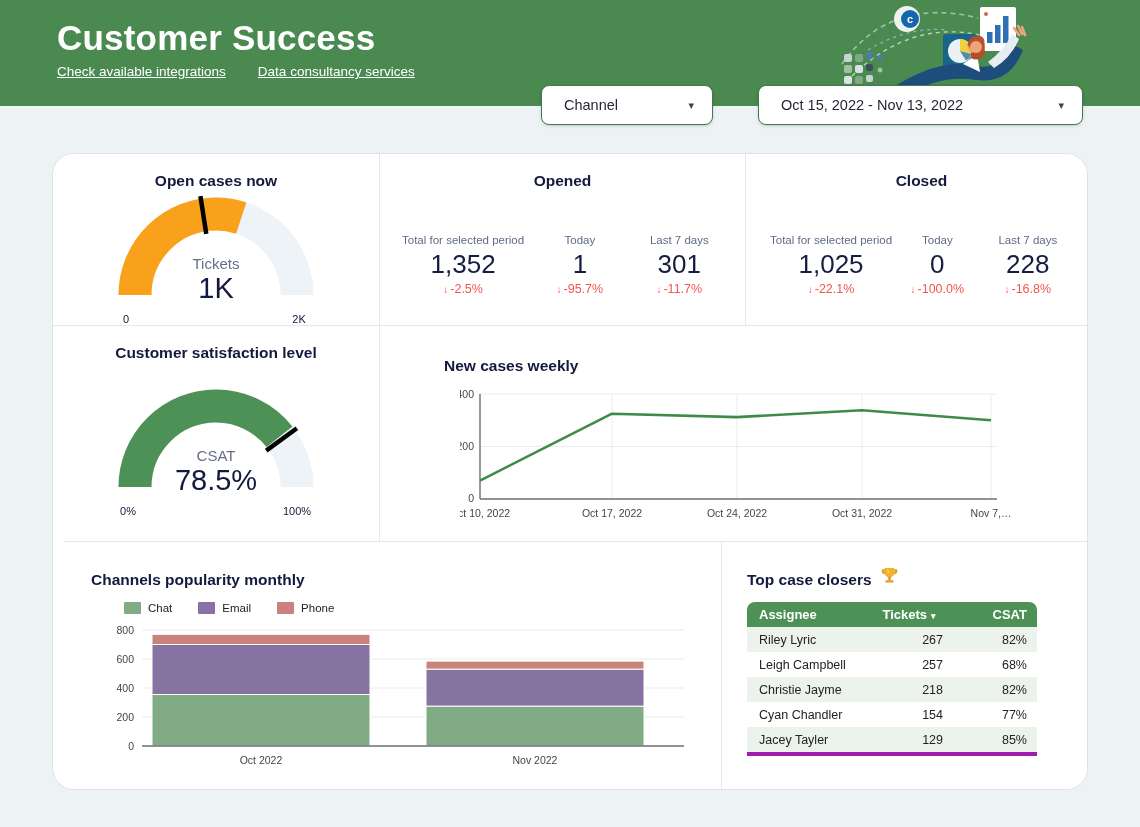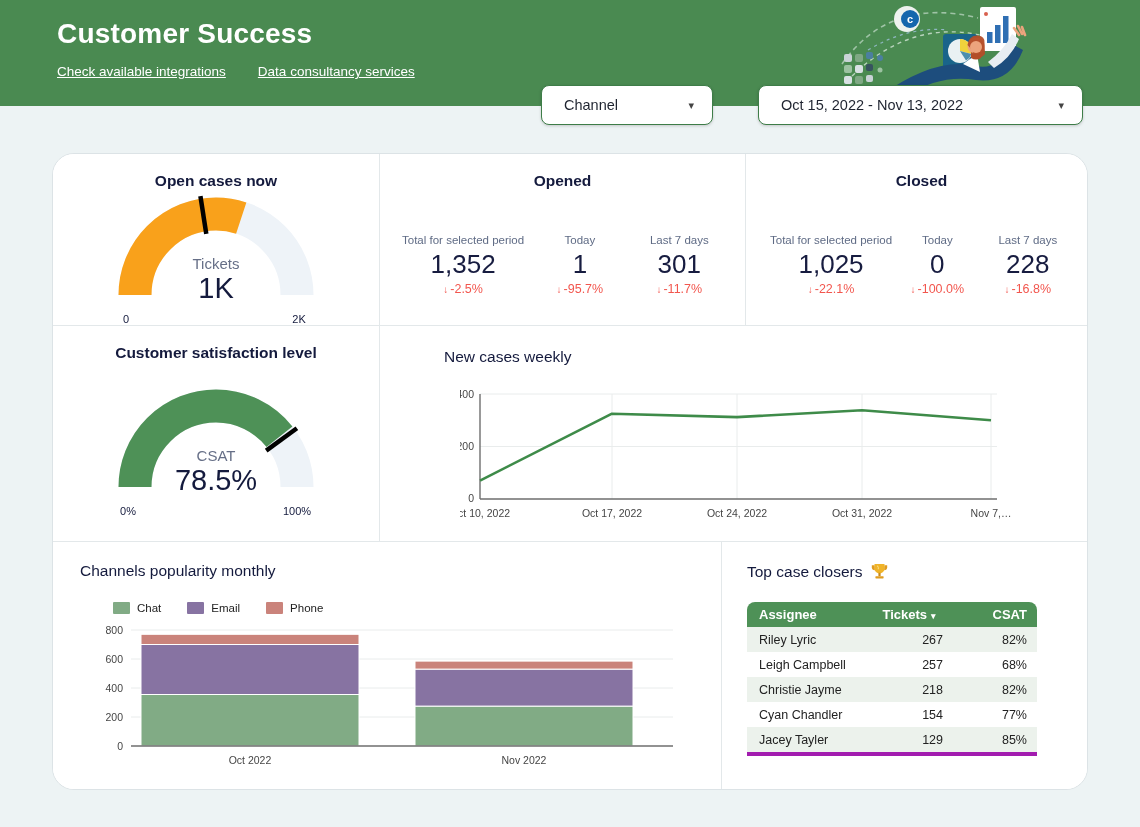--- a/index.html
+++ b/index.html
@@ -1,21 +1,21 @@
 <!DOCTYPE html>
 <html><head>
 <meta charset="utf-8">
 <style>
   * { margin:0; padding:0; box-sizing:border-box; }
   body { font-family:"Liberation Sans", sans-serif; }
   .page { position:relative; width:1140px; height:827px; background:#edf3f4; overflow:hidden; }
 
   
   .header { position:absolute; left:0; top:0; width:1140px; height:106px; background:#4a8a51; }
-  .page-title { position:absolute; left:57px; top:18px; font-size:28px; font-weight:bold; color:#ffffff; letter-spacing:.2px; }
+  .page-title { position:absolute; left:57px; top:18px; font-size:35px; font-weight:bold; color:#ffffff; letter-spacing:.2px; }
   .header-links { position:absolute; left:57px; top:64px; display:flex; gap:32px; }
   .hlink { color:#ffffff; font-size:13.5px; text-decoration:underline; cursor:pointer; }
   .illus { position:absolute; left:828px; top:2px; }
 
   
   .filter-btn { position:absolute; top:85px; height:40px; background:#ffffff; border:1px solid #3e7d48;
     border-radius:8px; box-shadow:0 1px 3px rgba(0,0,0,.18); display:flex; align-items:center;
     justify-content:space-between; padding:0 18px 0 22px; font-size:14.5px; color:#1f2430; cursor:pointer; }
   .filter-channel { left:541px; width:172px; }
   .filter-date { left:758px; width:325px; }
@@ -24,25 +24,25 @@
   
   .board { position:absolute; left:52px; top:153px; width:1036px; height:637px; background:#ffffff;
     border:1px solid #dce3e6; border-radius:22px; overflow:hidden; }
   .cell { position:absolute; background:#ffffff; }
   .bl { border-left:1px solid #e3e8ea; } .bt { border-top:1px solid #e3e8ea; }
   .c1 { left:0; top:0; width:326px; height:171px; }
   .c2 { left:326px; top:0; width:366px; height:171px; }
   .c3 { left:692px; top:0; width:344px; height:171px;padding-left:8px; }
   .c4 { left:0; top:171px; width:326px; height:216px; }
   .c5 { left:326px; top:171px; width:710px; height:216px; }
-  .c6 { left:0; top:387px; width:668px; height:250px; }
+  .c6 { left:11px; top:387px; width:668px; height:250px; }
   .c7 { left:668px; top:387px; width:368px; height:250px; }
 
   .card-title { text-align:center; margin-top:18px; font-size:15.5px; font-weight:bold; color:#141a3d; }
-  .card-title-left { font-size:15.5px; font-weight:normal; color:#141a3d; }
+  .card-title-left { font-size:15.5px; font-weight:bold; color:#141a3d;margin-top:9px; }
 
   
   .gauge-svg { position:absolute; left:53px; }
   .gauge-bg { fill:none; stroke:#eef3f8; stroke-width:33; }
   .gauge-arc { fill:none; stroke-width:33; }
   .gauge-tick { stroke:#000000; stroke-width:4.5; }
   .g-metric { font-size:15px; fill:#666f87; text-anchor:middle; font-family:"Liberation Sans",sans-serif; }
   .g-value { font-size:29px; fill:#141a3d; text-anchor:middle; font-family:"Liberation Sans",sans-serif; }
   .g-scale { font-size:11px; fill:#141a3d; text-anchor:middle; font-family:"Liberation Sans",sans-serif; }
 

